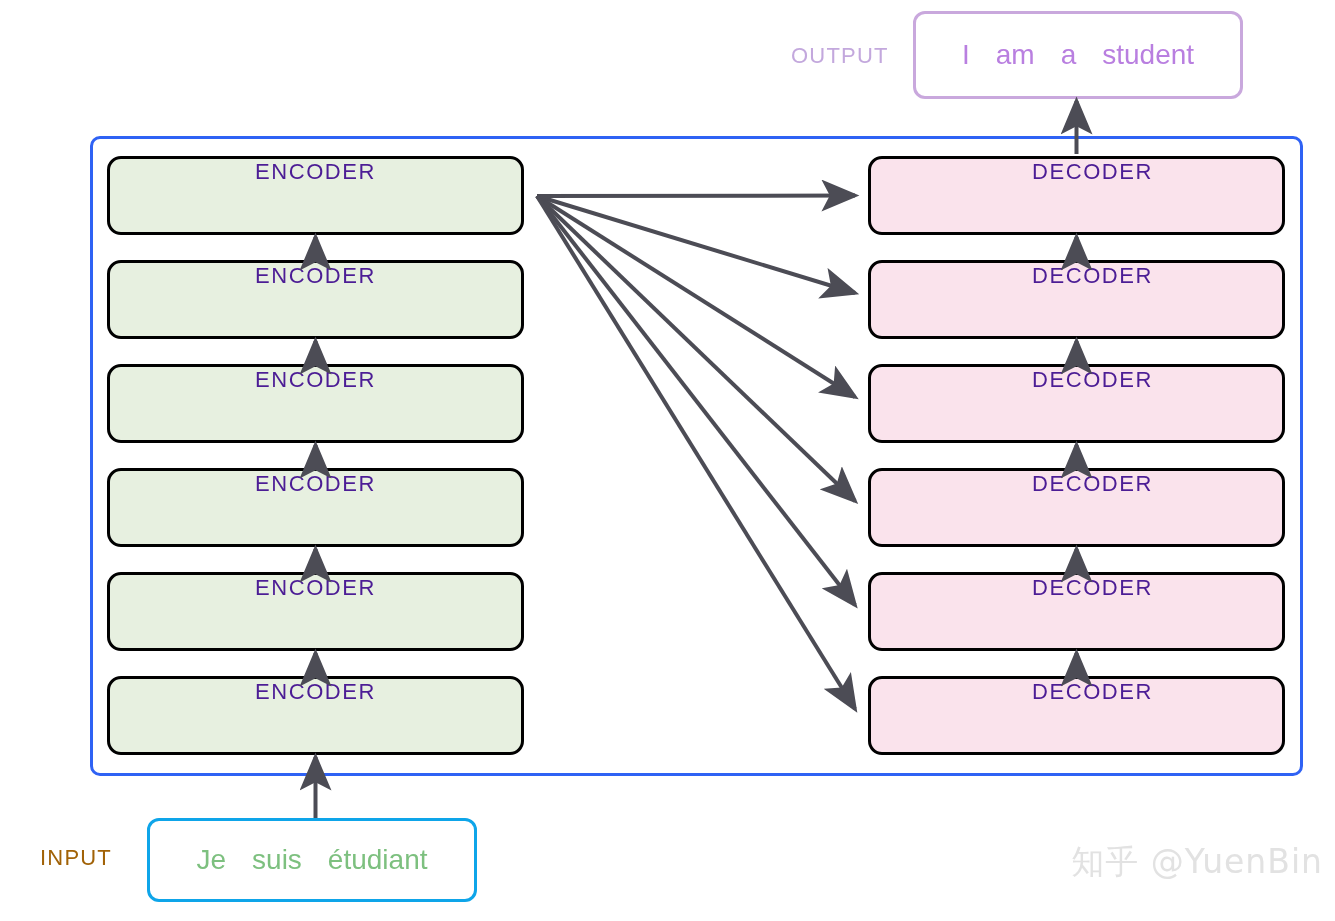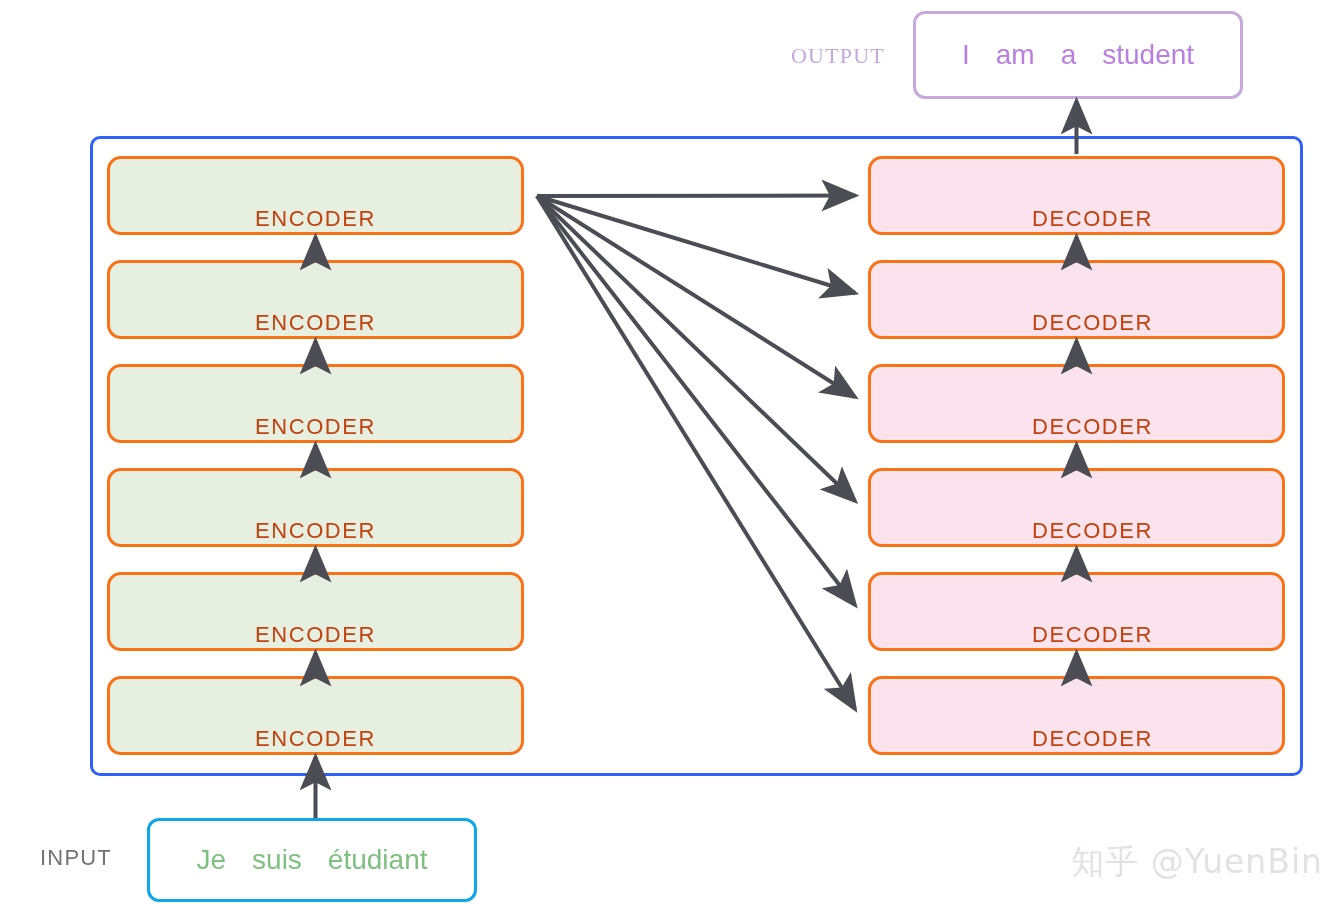--- a/index.html
+++ b/index.html
@@ -23,26 +23,25 @@
     position: absolute;
     font-size: 22px;
     letter-spacing: 1.2px;
     font-weight: 400;
     white-space: nowrap;
   }
   #output-label {
     left: 791px;
     top: 43px;
     color: #c3a8dd;
-    font-family: Liberation Serif, serif;
   }
   #input-label {
     left: 40px;
     top: 845px;
-    color: #737373;
+    color: #a16207;
   }
 
   
   .io-box {
     position: absolute;
     box-sizing: border-box;
     background: #ffffff;
     display: flex;
     align-items: center;
     justify-content: center;
@@ -91,28 +90,28 @@
     top: 156px;
   }
   #encoder-stack { left: 107px; }
   #decoder-stack { left: 868px; }
 
   .unit {
     position: absolute;
     box-sizing: border-box;
     width: 417px;
     height: 79px;
-    border: 3px solid #f97316;
+    border: 3px solid #000000;
     border-radius: 14px;
     display: flex;
-    align-items: flex-end;
+    align-items: flex-start;
     justify-content: center;
     font-size: 22px;
     letter-spacing: 1.6px;
-    color: #c2410c;
+    color: #4c1d95;
   }
   .unit.enc { background: #e7f0e0; }
   .unit.dec { background: #fae3ec; padding-left: 32px; }
 
   
   #wires {
     position: absolute;
     left: 0;
     top: 0;
     width: 1335px;

